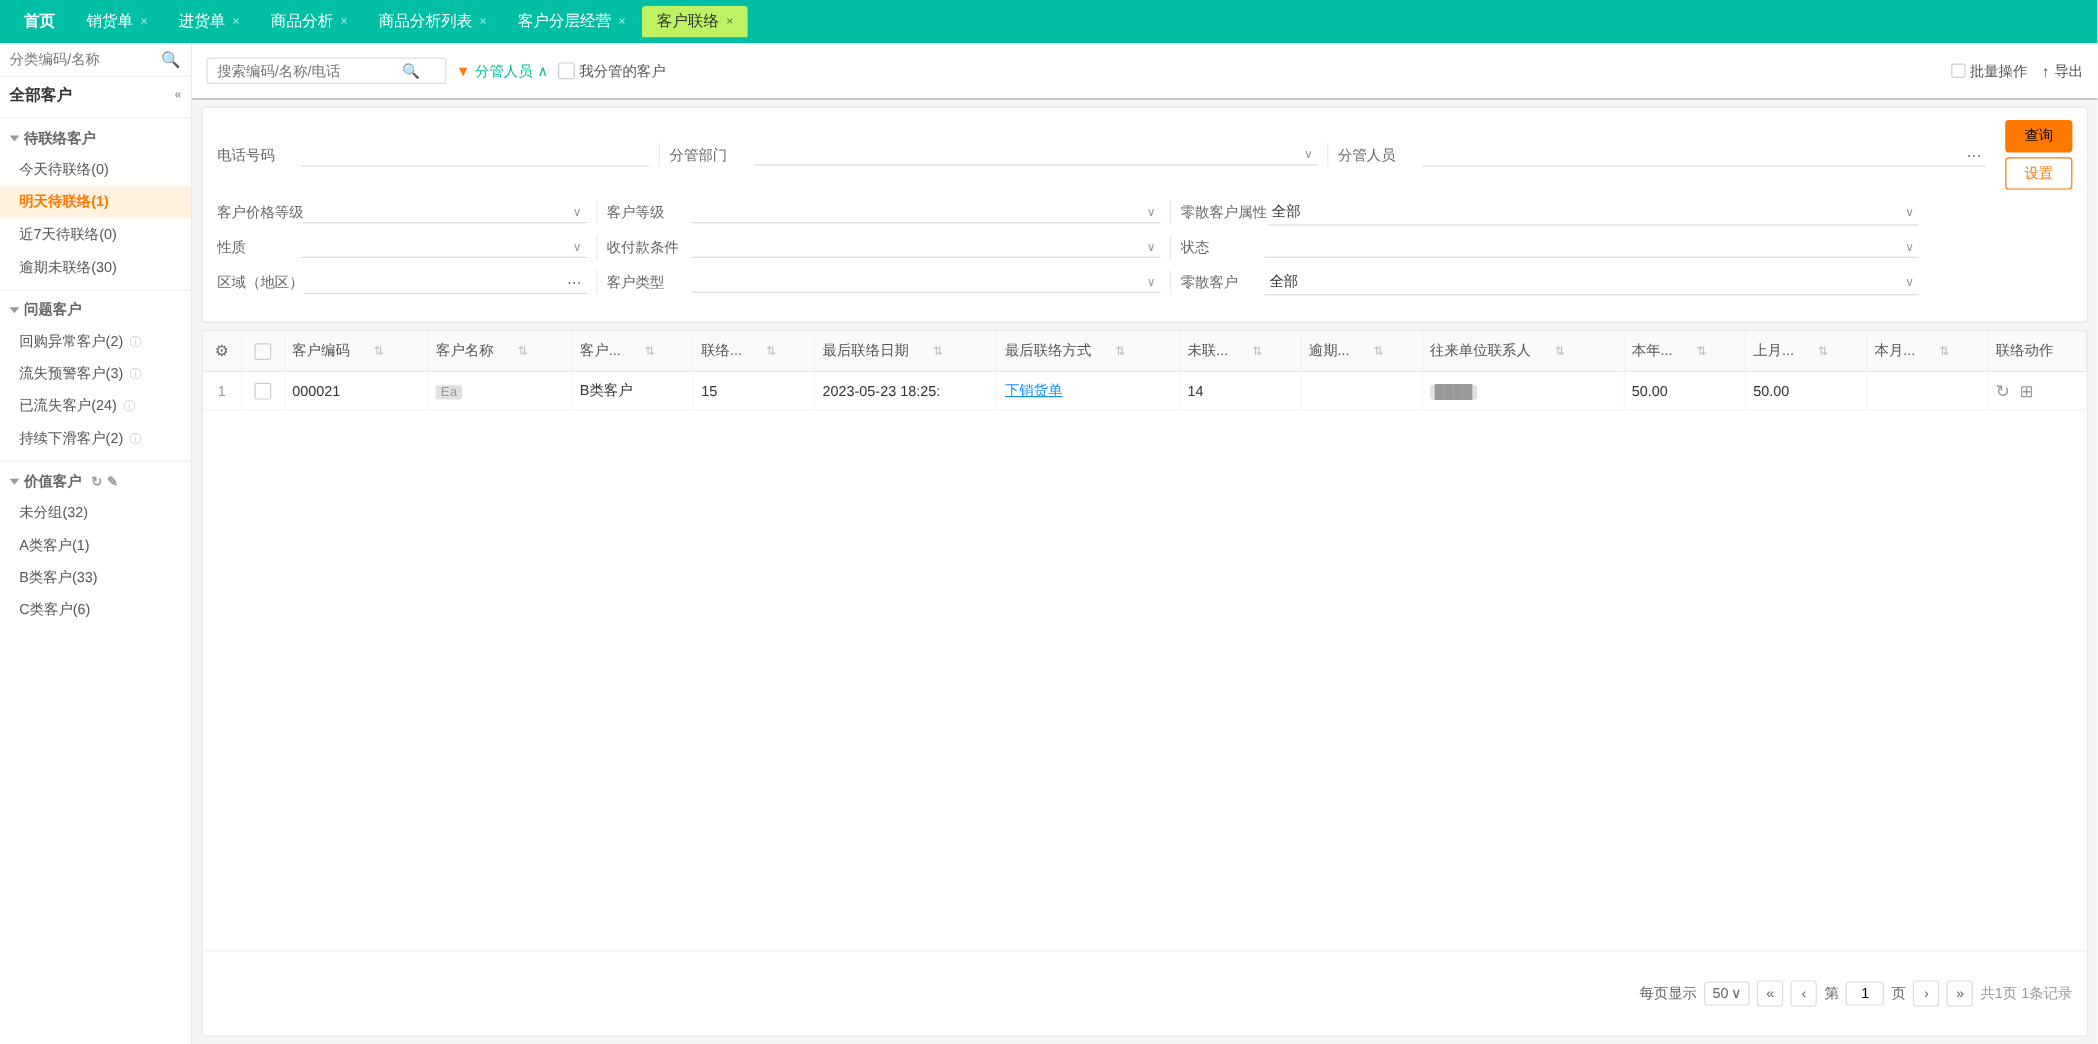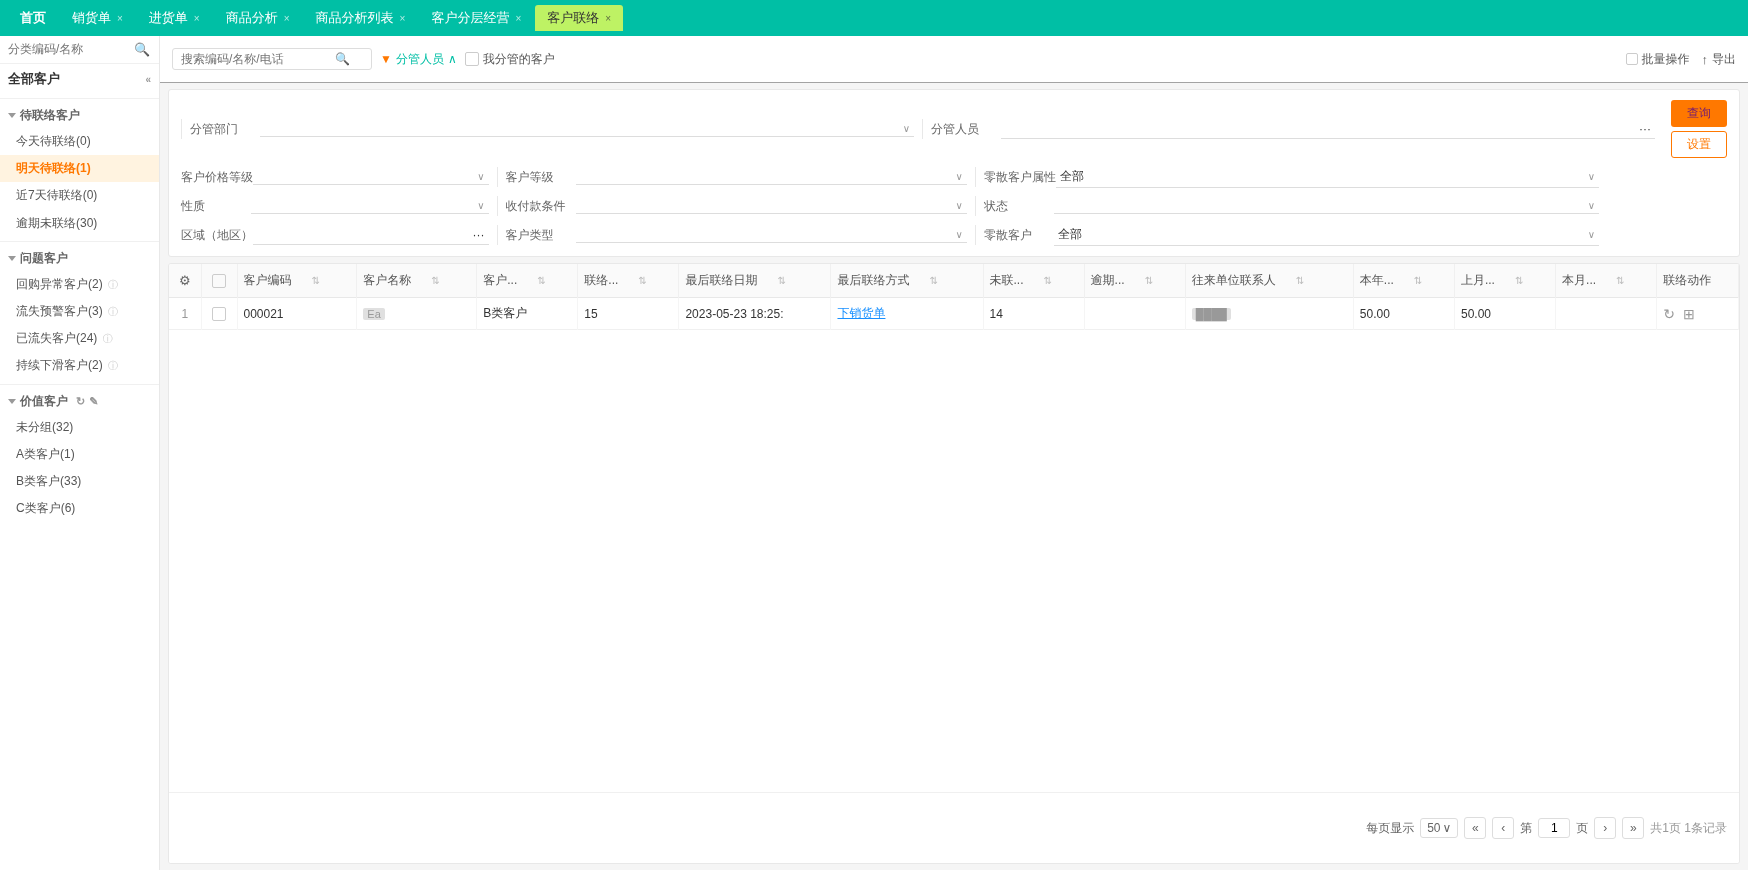--- a/index.html
+++ b/index.html
@@ -38,29 +38,29 @@
     .search-box .icon { color: #999; }
     .more-filter { display: flex; align-items: center; gap: 4px; color: #00bfa5; cursor: pointer; font-size: 12px; }
     .my-customers { display: flex; align-items: center; gap: 4px; color: #555; font-size: 12px; cursor: pointer; }
     .toolbar-right { margin-left: auto; display: flex; align-items: center; gap: 12px; }
     .bulk-action { display: flex; align-items: center; gap: 4px; color: #555; font-size: 12px; cursor: pointer; }
     .export-btn { display: flex; align-items: center; gap: 4px; color: #555; font-size: 12px; cursor: pointer; }
 
     
     .filter-panel { background: #fff; border: 1px solid #e8e8e8; margin: 6px 8px 0 8px; padding: 10px 12px; border-radius: 3px; flex-shrink: 0; }
     .filter-row { display: flex; align-items: center; gap: 8px; margin-bottom: 8px; }
-    .filter-row:last-child { margin-bottom: 0; }
+    .filter-row:last-child { margin-bottom: 12px; }
     .filter-item { display: flex; align-items: center; flex: 1; min-width: 0; }
     .filter-label { color: #666; font-size: 12px; white-space: nowrap; min-width: 70px; }
     .filter-input { flex: 1; border: none; border-bottom: 1px solid #ddd; outline: none; font-size: 12px; color: #333; padding: 2px 4px; }
     .filter-select { flex: 1; display: flex; align-items: center; border-bottom: 1px solid #ddd; cursor: pointer; padding: 2px 4px; justify-content: space-between; }
     .filter-select span { font-size: 12px; color: #333; }
     .filter-select .arrow { color: #999; font-size: 10px; }
     .filter-divider { width: 1px; height: 20px; background: #e8e8e8; }
-    .query-btn { background: #ff7800; color: #701a75; border: none; padding: 5px 16px; border-radius: 3px; cursor: pointer; font-size: 12px; }
+    .query-btn { background: #ff7800; color: #000000; border: none; padding: 5px 16px; border-radius: 3px; cursor: pointer; font-size: 12px; }
     .reset-btn { background: #fff; color: #ff7800; border: 1px solid #ff7800; padding: 4px 14px; border-radius: 3px; cursor: pointer; font-size: 12px; }
     .btn-group { display: flex; flex-direction: column; gap: 4px; margin-left: 8px; }
     .ellipsis { color: #999; font-size: 12px; cursor: pointer; }
 
     
     .table-area { flex: 1; margin: 6px 8px; background: #fff; border: 1px solid #e8e8e8; border-radius: 3px; overflow: auto; display: flex; flex-direction: column; }
     table { width: 100%; border-collapse: collapse; font-size: 12px; }
     thead tr { background: #fafafa; border-bottom: 1px solid #e8e8e8; }
     thead th { padding: 8px 6px; text-align: left; color: #555; font-weight: normal; white-space: nowrap; border-right: 1px solid #f0f0f0; user-select: none; cursor: pointer; }
     thead th:first-child { width: 36px; text-align: center; }
@@ -222,20 +222,24 @@
         <div class="export-btn">
           <span style="font-size:13px;">↑</span>
           <span>导出</span>
         </div>
       </div>
     </div>
 
     <div class="filter-panel">
 
       <div class="filter-row">
+        <div class="filter-item">
+          <span class="filter-label">电话号码</span>
+          <input class="filter-input" type="text" style="width: 260px;">
+        </div>
         <div class="filter-divider"></div>
         <div class="filter-item" style="flex:1.5;">
           <span class="filter-label">分管部门</span>
           <div class="filter-select" style="flex:1;">
             <span></span>
             <span class="arrow">∨</span>
           </div>
         </div>
         <div class="filter-divider"></div>
         <div class="filter-item" style="flex:1.5;">

